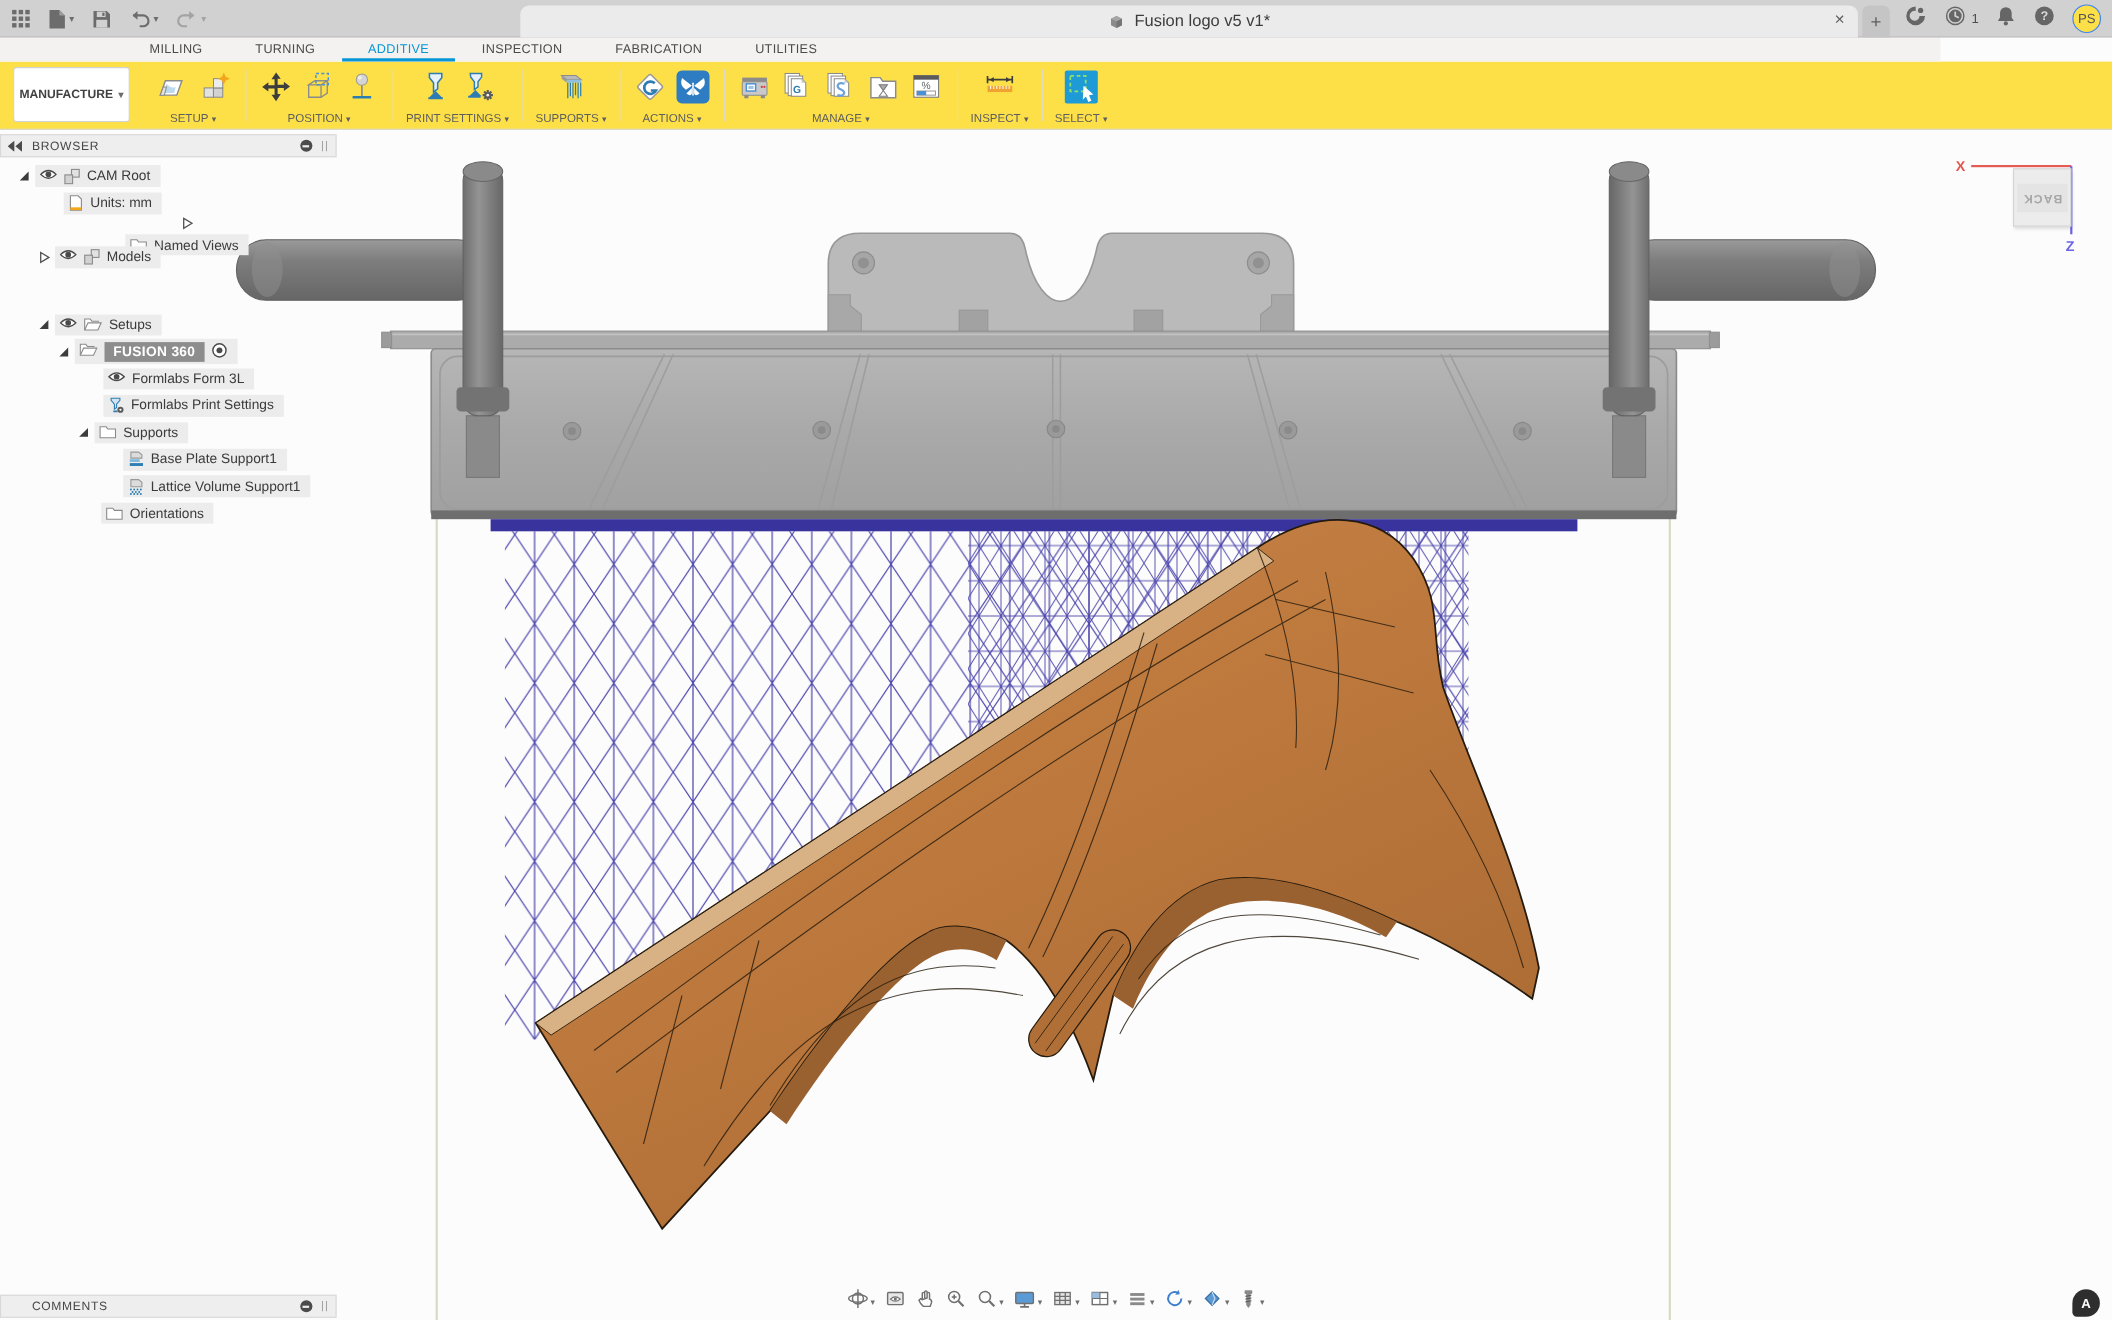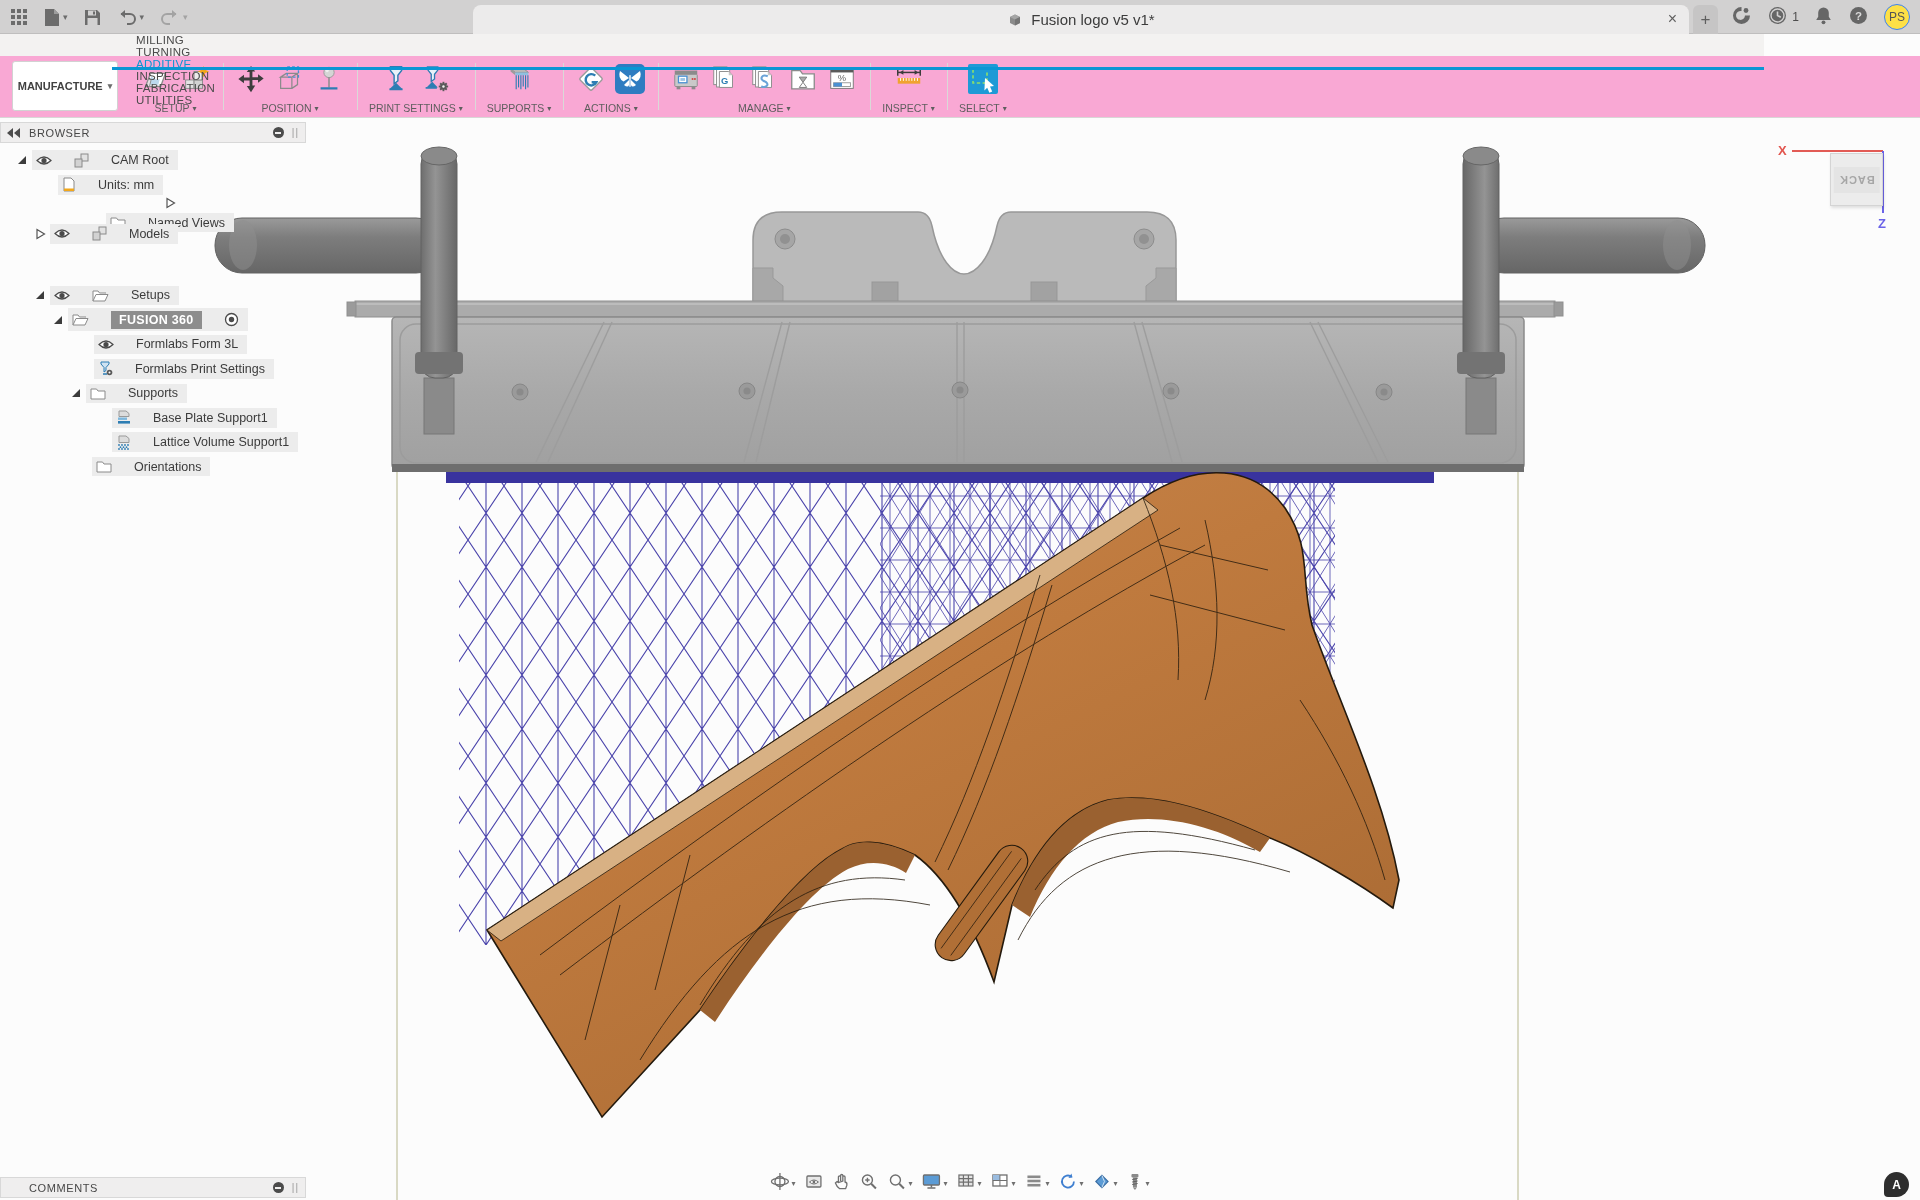--- a/index.html
+++ b/index.html
@@ -14,26 +14,26 @@
   .tb-btn.disabled svg, .tb-btn.disabled .tb-caret { opacity:.45; }
   .doc-tab { position:absolute; left:473px; top:5px; width:1216px; height:29px; background:#ecebeb; border-radius:8px 8px 0 0; display:flex; align-items:center; justify-content:center; gap:8px; }
   .doc-title { font-size:15px; color:#3c3c3c; }
   .tab-close { position:absolute; right:12px; top:4px; font-size:16px; color:#5f5f5f; line-height:20px; }
   .newtab { position:absolute; left:1693px; top:5px; width:25px; height:29px; background:#c6c5c5; border-radius:6px 6px 0 0; display:flex; align-items:center; justify-content:center; font-size:17px; color:#5f5f5f; }
   .tb-right { position:absolute; right:10px; top:0; height:34px; display:flex; align-items:center; gap:15px; }
   .badge-num { font-size:12px; color:#4d4d4d; margin-left:-11px; }
   .avatar { width:26px; height:26px; border-radius:50%; background:#fde047; display:flex; align-items:center; justify-content:center; font-size:12px; color:#555; border:1px solid #3b82f6; }
 
   
-  .tabrow { position:absolute; left:0; top:34px; width:1764px; height:22px; background:#f3f2f1; display:flex; align-items:stretch; padding-left:112px; z-index:39;flex-direction:column; }
+  .tabrow { position:absolute; left:0; top:34px; width:1764px; height:22px; background:#f3f2f1; display:flex; align-items:stretch; padding-left:112px; z-index:39; }
   .wtab { display:flex; align-items:center; padding:0 24px; font-size:11.5px; letter-spacing:.3px; color:#4b4b4b; }
   .wtab.active { color:#0a96d4; box-shadow:inset 0 -3px 0 #0a96d4; }
 
   
-  .ribbon { position:absolute; left:0; top:56px; width:1920px; height:62px; background:#f9a8d4; border-bottom:1px solid #d8d7d6; z-index:38; }
+  .ribbon { position:absolute; left:0; top:56px; width:1920px; height:62px; background:#fde047; border-bottom:1px solid #d8d7d6; z-index:38; }
   .mfg-btn { position:absolute; left:12px; top:5px; width:106px; height:50px; background:#fff; border:1px solid #d2d2d2; border-radius:3px; display:flex; align-items:center; justify-content:center; gap:5px; font-size:11px; font-weight:bold; color:#414141; }
   .groups { position:absolute; left:128px; top:0; height:61px; display:flex; }
   .rgroup { display:flex; flex-direction:column; align-items:center; justify-content:space-between; padding:3px 12px 2px; position:relative; }
   .rgroup + .rgroup::before { content:""; position:absolute; left:0; top:7px; bottom:7px; width:1px; background:#dad9d8; }
   .ricons { display:flex; align-items:center; gap:7px; height:40px; }
   .ricon { width:32px; height:32px; display:flex; align-items:center; justify-content:center; }
   .rlabel { font-size:10.5px; color:#5e5e5e; display:flex; gap:3px; align-items:center; padding-bottom:1px; }
   .rlabel .caret { font-size:8px; color:#5e5e5e; }
 
   
@@ -52,21 +52,21 @@
   .browser { position:absolute; left:0; top:122px; width:306px; z-index:35; }
   .panel-header { height:21px; background:#efeeee; border:1px solid #d8d8d8; display:flex; align-items:center; padding:0 6px; gap:8px;text-align:center; }
   .panel-title { font-size:11px; letter-spacing:.6px; color:#474747; }
   .panel-spacer { flex:1; }
   .panel-dot { width:11px; height:11px; border-radius:50%; background:#4b4b4b; position:relative; }
   .panel-dot::after { content:""; position:absolute; left:2.5px; top:4.5px; width:6px; height:2px; background:#efeeee; }
   .panel-grip { color:#9a9a9a; font-size:10px; letter-spacing:1px; }
   .tree { padding-top:5px; }
   .brow { height:24.5px; display:flex; align-items:center; gap:4px; }
   .exp { width:12px; display:flex; justify-content:center; flex-shrink:0; }
-  .rowbg { display:flex; align-items:center; gap:22px; background:#ececec; padding:2.5px 9px 2.5px 4px; }
+  .rowbg { display:flex; align-items:flex-start; gap:6px; background:#ececec; padding:2.5px 9px 2.5px 4px; }
   .bicon { display:flex; align-items:center; }
   .blabel { font-size:12.5px; color:#3b3b3b; white-space:nowrap; }
   .brow.selected .blabel { background:#8d8d8d; color:#fff; font-weight:bold; padding:2px 8px; letter-spacing:.3px; }
   .tri-open { width:0; height:0; border-left:8px solid transparent; border-bottom:8px solid #3c3c3c; }
 
   
   .comments { position:absolute; left:0; top:1177px; width:306px; height:21px; background:#efeeee; border:1px solid #d8d8d8; display:flex; align-items:center; padding:0 6px 0 28px; gap:8px; z-index:35; }
 
   
   .navbar { position:absolute; left:50%; transform:translateX(-50%); top:1172px; display:flex; align-items:center; gap:1px; z-index:35; }

